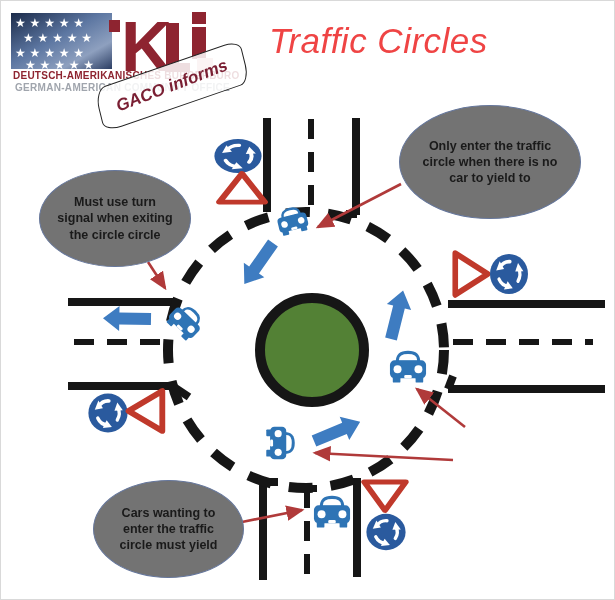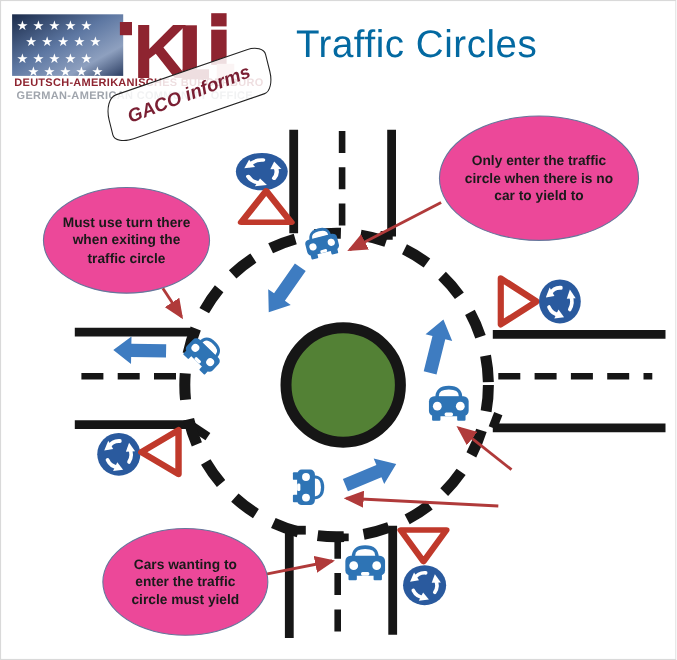--- a/index.html
+++ b/index.html
@@ -8,31 +8,31 @@
     --logo_red:#8e2430; --logo_gray:#a0a5ad; --ink:#161616; --bubble_border:#66779c;
   }
   html,body{margin:0;padding:0;background:#fff;}
   #canvas{
     position:relative;width:615px;height:600px;background:#fff;overflow:hidden;
     font-family:"Liberation Sans", sans-serif;border:1px solid #d9d9d9;box-sizing:border-box;
   }
   #diagram-svg{position:absolute;left:0;top:0;}
   .bubble{
     position:absolute;border:1.5px solid var(--bubble_border);border-radius:50%;
-    background:#ec4899;display:flex;align-items:center;justify-content:center;
+    background:#737373;display:flex;align-items:center;justify-content:center;
     text-align:center;font-weight:bold;font-size:12.5px;line-height:1.3;color:#1a1a1a;
     box-sizing:border-box;padding:10px 16px;
   }
   #bubble-exit-signal{left:38px;top:169px;width:152px;height:97px;}
   #bubble-enter-clear{left:398px;top:104px;width:182px;height:114px;padding:12px 22px;}
   #bubble-right-of-way{left:448px;top:402px;width:146px;height:101px;}
   #bubble-must-yield{left:92px;top:479px;width:151px;height:98px;align-items:center;}
   #page-title{
-    position:absolute;left:268px;top:20px;font-size:35px;color:#0369a1;
-    letter-spacing:0.5px;font-weight:normal;margin:0;
+    position:absolute;left:268px;top:20px;font-size:35px;color:#ef4444;
+    letter-spacing:0.5px;font-weight:normal;margin:0;font-style:italic;
   }
   #logo-line1{position:absolute;left:12px;top:69px;font-size:10px;font-weight:bold;
     color:var(--logo_red);letter-spacing:0.25px;white-space:nowrap;}
   #logo-line2{position:absolute;left:14px;top:81px;font-size:10px;font-weight:bold;
     color:var(--logo_gray);letter-spacing:0.3px;white-space:nowrap;}
   #gaco-banner{
     position:absolute;left:94px;top:63px;width:152px;height:42px;
     background:rgba(255,255,255,0.85);border:1.6px solid #222;
     border-radius:12px 16px 10px 18px / 20px 10px 18px 10px;
     transform:rotate(-19deg) skewX(-5deg);
@@ -177,21 +177,21 @@
   </svg>
 
   <h1 id="page-title">Traffic Circles</h1>
   <div id="logo-line1">DEUTSCH-AMERIKANISCHES BÜRGERBÜRO</div>
   <div id="logo-line2">GERMAN-AMERICAN COMMUNITY OFFICE</div>
   <div id="gaco-banner">
     <span>GACO informs</span>
   </div>
 
   <div class="bubble" id="bubble-exit-signal">
-    <span>Must use turn there when exiting the traffic circle</span>
+    <span>Must use turn signal when exiting the circle circle</span>
   </div>
   <div class="bubble" id="bubble-enter-clear">
     <span>Only enter the traffic circle when there is no car to yield to</span>
   </div>
   <div class="bubble" id="bubble-must-yield">
     <span>Cars wanting to enter the traffic circle must yield</span>
   </div>
 
 </div>
 

